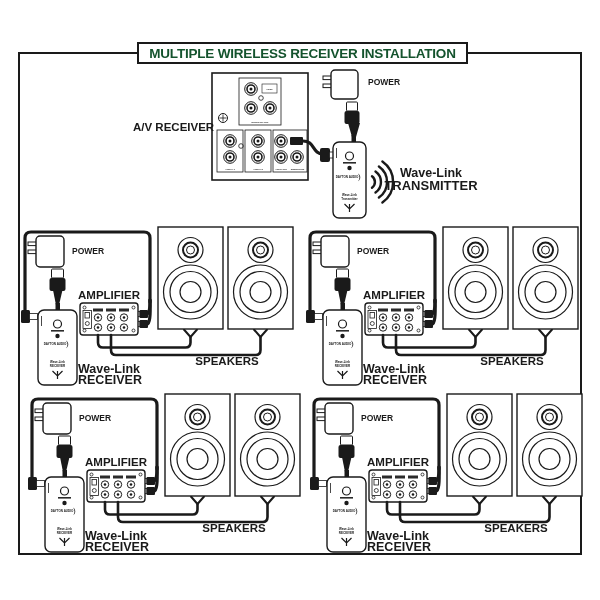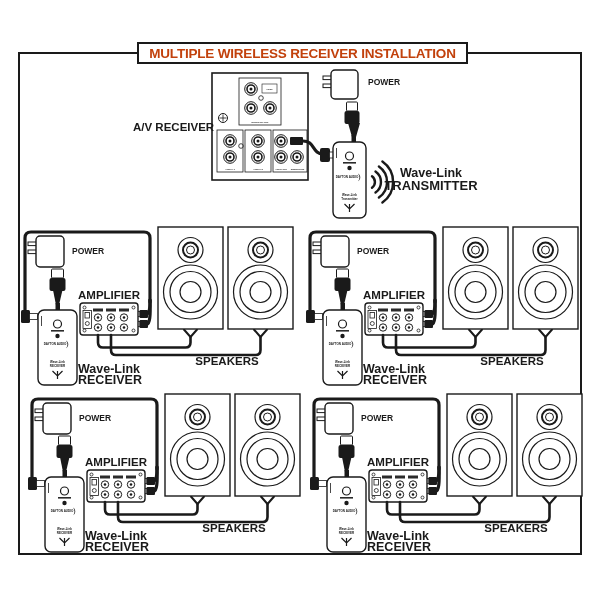--- a/index.html
+++ b/index.html
@@ -1,17 +1,17 @@
 <!DOCTYPE html>
 <html><head>
 <meta charset="utf-8">
 <style>
   html,body{margin:0;padding:0;background:#fff;}
   #stage{position:relative;width:600px;height:600px;background:#fff;overflow:hidden;
-         font-family:"Liberation Sans",sans-serif;color:#c2410c;}
+         font-family:"Liberation Sans",sans-serif;color:#14532d;}
   .frame{position:absolute;left:18px;top:52px;width:564px;height:503px;
          border:2.4px solid #1a1a1a;box-sizing:border-box;}
   .title-box{position:absolute;left:137px;top:42px;width:331px;height:22px;
          background:#fff;border:2.6px solid #1a1a1a;box-sizing:border-box;z-index:5;
          display:flex;align-items:center;justify-content:center;
          font-weight:bold;font-size:13.5px;letter-spacing:-0.2px;white-space:nowrap;}
   .abs{position:absolute;}
   .quadrant{position:absolute;width:290px;height:165px;}
   svg{overflow:visible;}
   svg text{fill:#1a1a1a;font-family:"Liberation Sans",sans-serif;font-weight:bold;}

